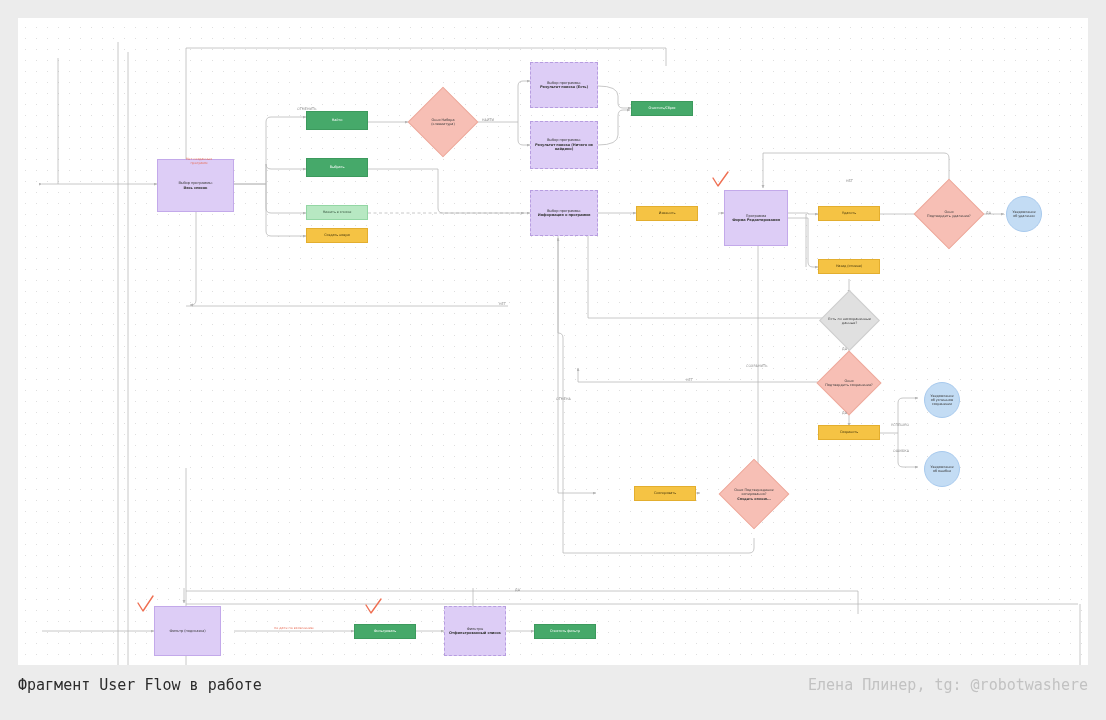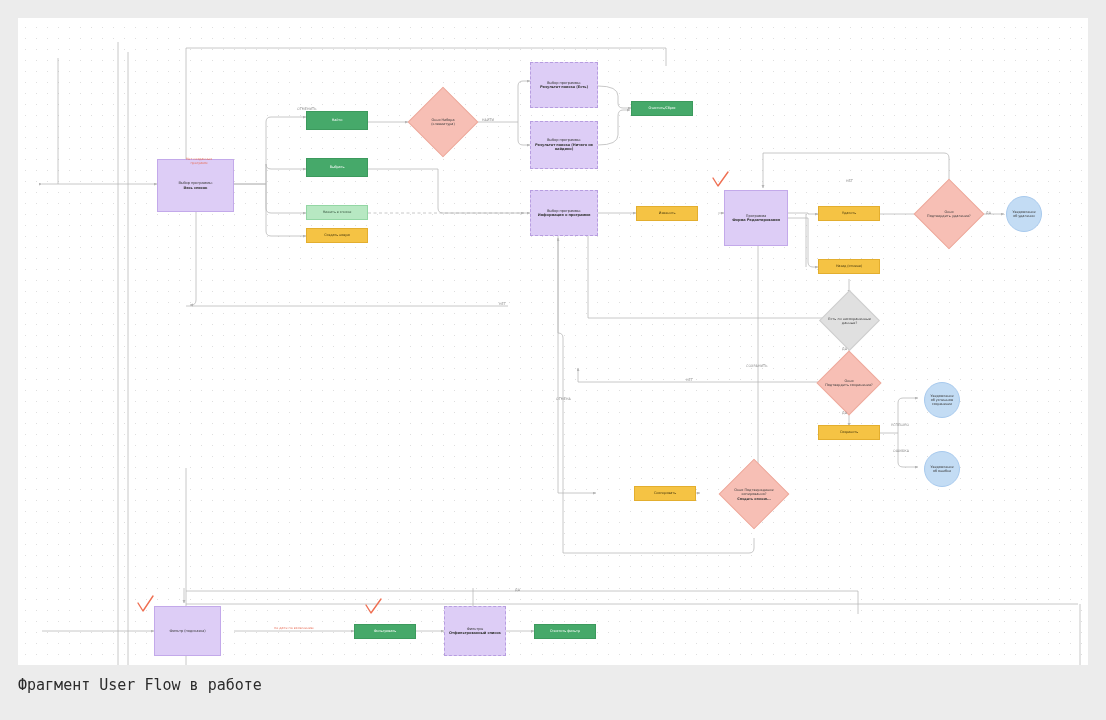--- a/index.html
+++ b/index.html
@@ -394,15 +394,16 @@
     <div class="elabel" style="left:875px; top:431px;">ОШИБКА</div>
     <div class="elabel" style="left:497px; top:570px;">ДА</div>
 
     <div class="annot wrap" style="left:164px; top:140px;">Нет созданных программ</div>
     <div class="annot" style="left:256px; top:609px;">по дате по включению</div>
 
   </div>
 
   <div id="caption">
     <div id="cap-left">Фрагмент User Flow в работе</div>
+    <div id="cap-right">Елена Плинер, tg: @robotwashere</div>
   </div>
 
 </div>
 
 </body></html>

